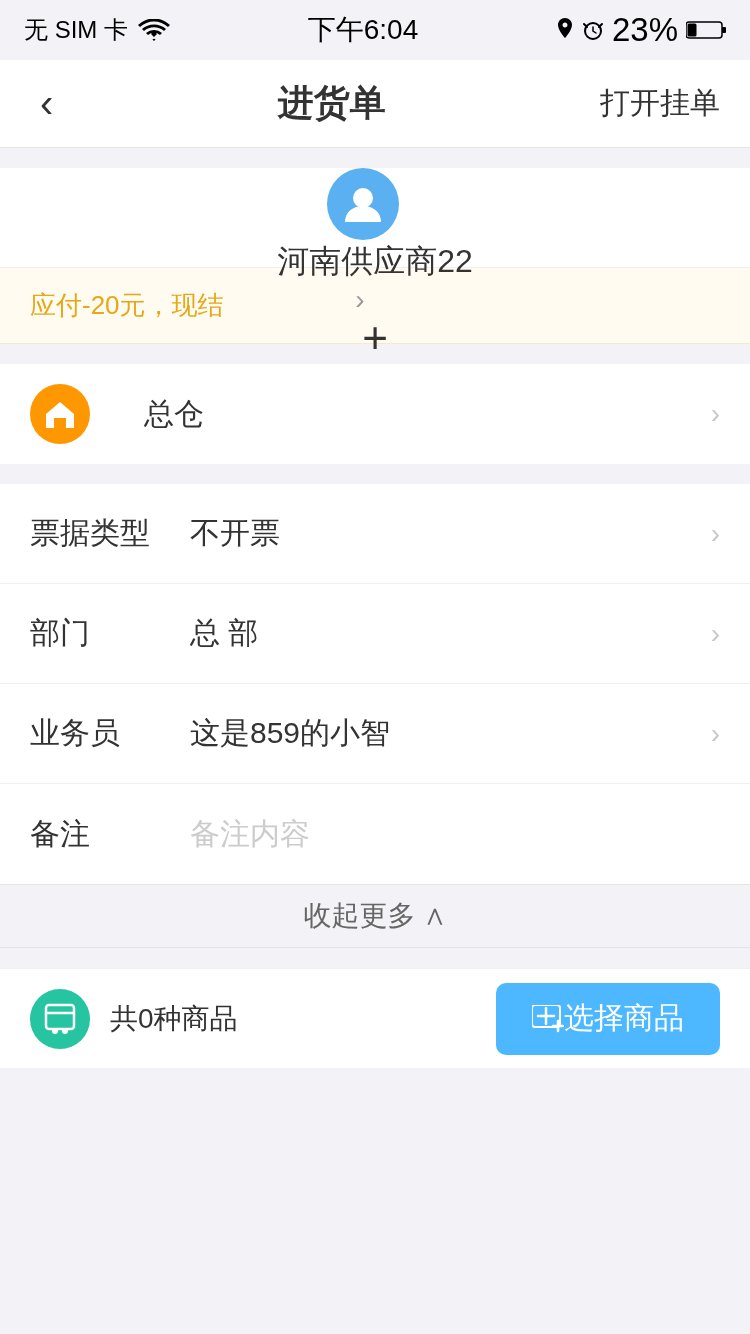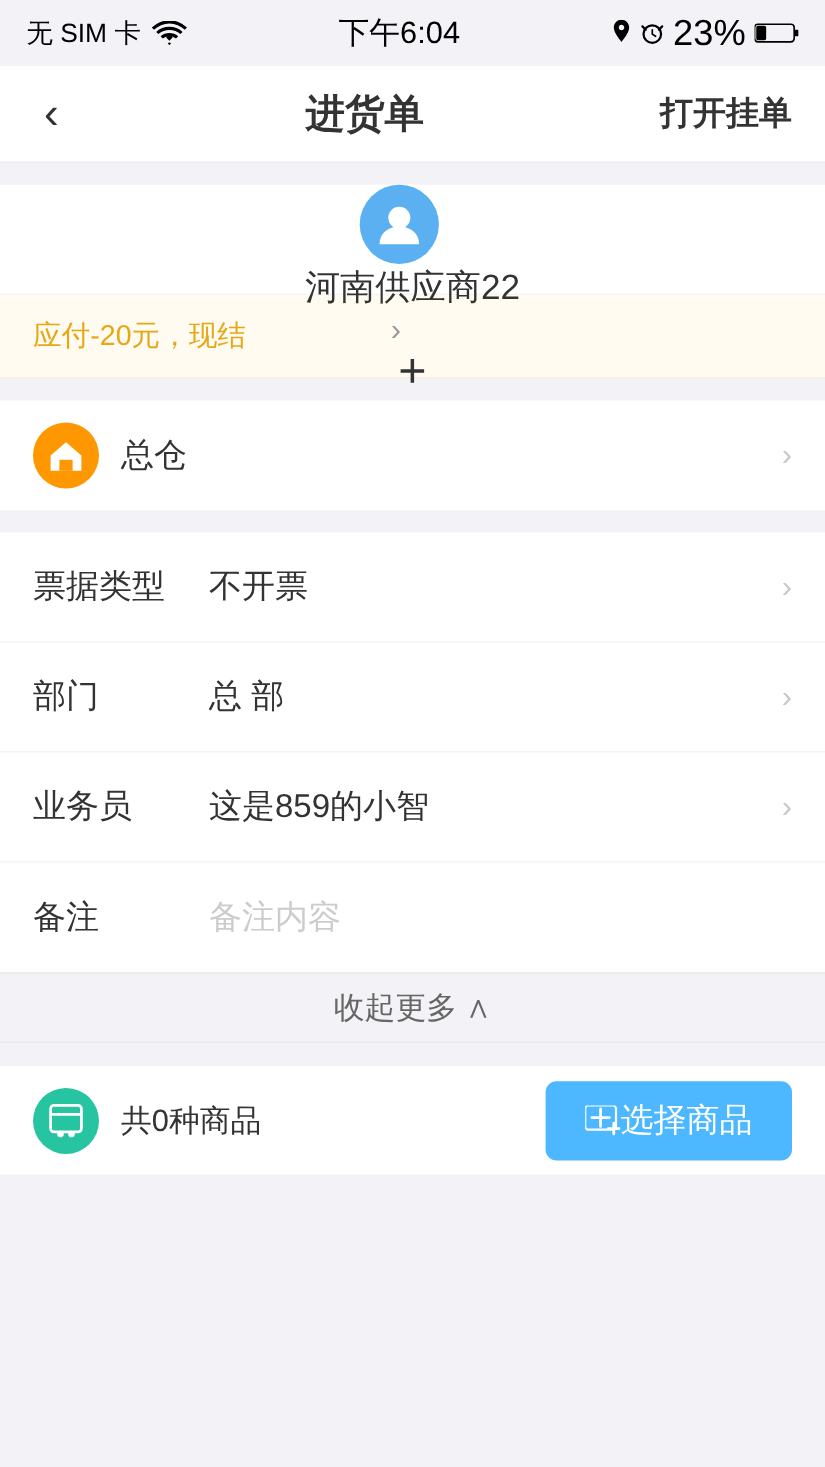--- a/index.html
+++ b/index.html
@@ -48,21 +48,20 @@
     }
     .nav-title {
       font-size: 36px;
       font-weight: 600;
       color: #333;
     }
     .nav-action {
       font-size: 30px;
       color: #333;
       cursor: pointer;
-      font-weight: bold;
     }
 
     
     .section-gap {
       height: 20px;
       background: #f2f2f7;
     }
 
     
     .supplier-section {
@@ -154,20 +153,21 @@
       font-size: 28px;
     }
 
     
     .warehouse-row {
       background: #fff;
       display: flex;
       align-items: center;
       padding: 0 30px;
       height: 100px;
+      gap: 34px;
     }
     .warehouse-icon {
       width: 60px;
       height: 60px;
       border-radius: 50%;
       background: #ff9800;
       display: flex;
       align-items: center;
       justify-content: center;
       margin-right: 20px;

